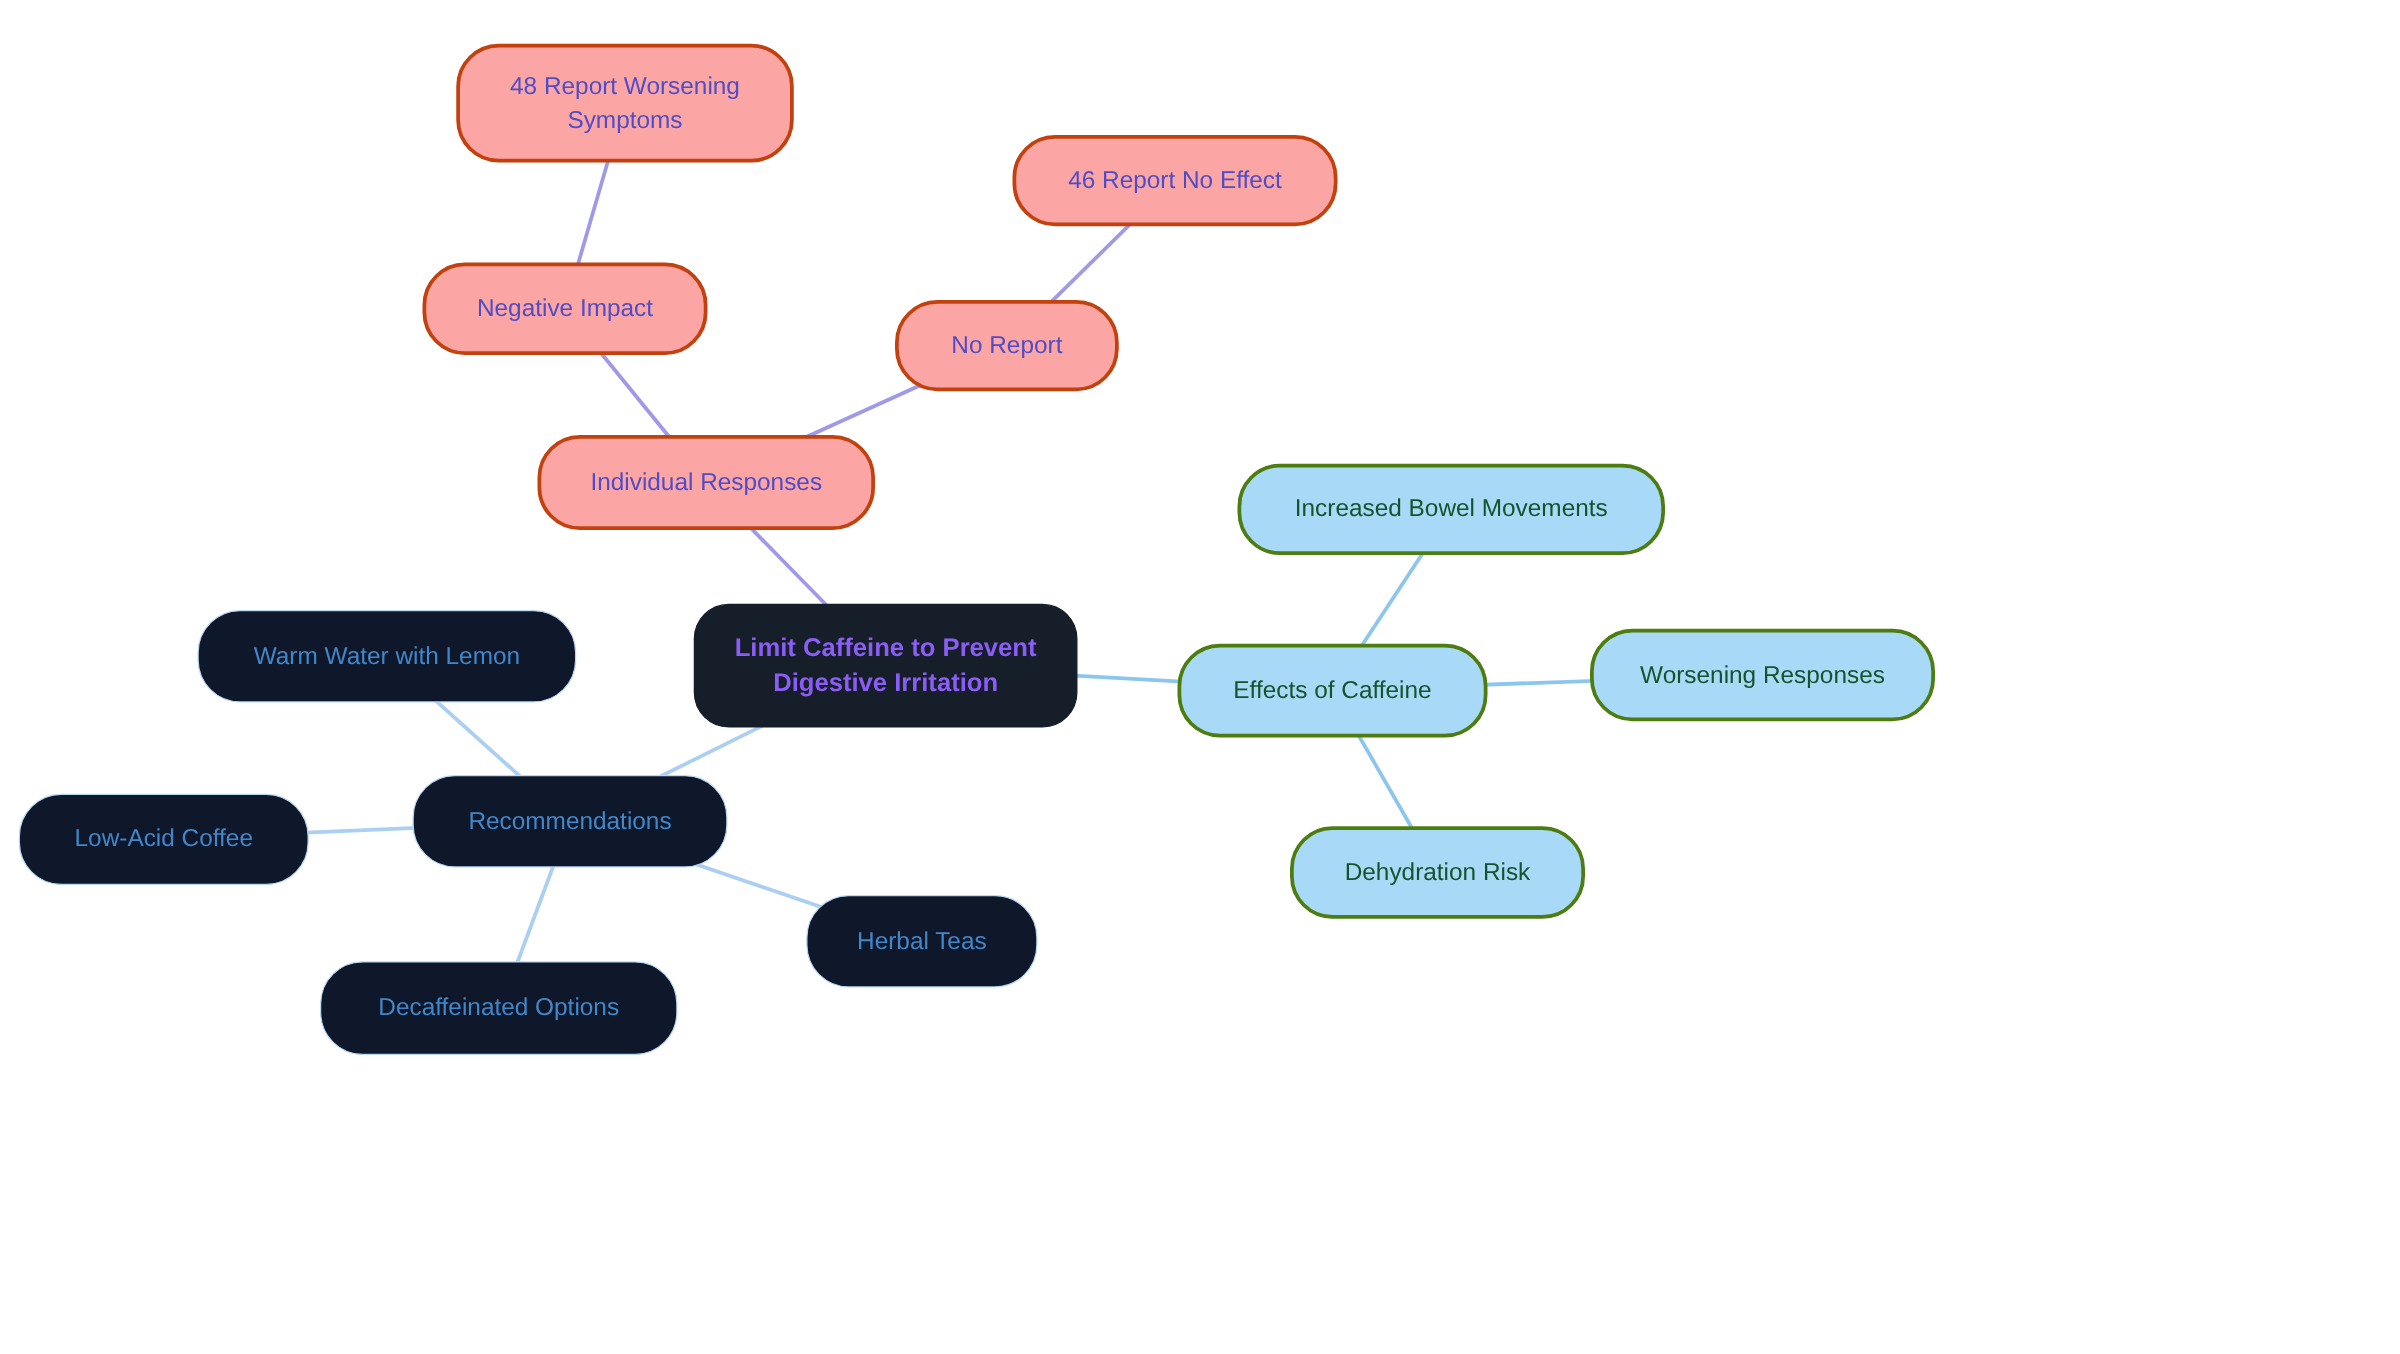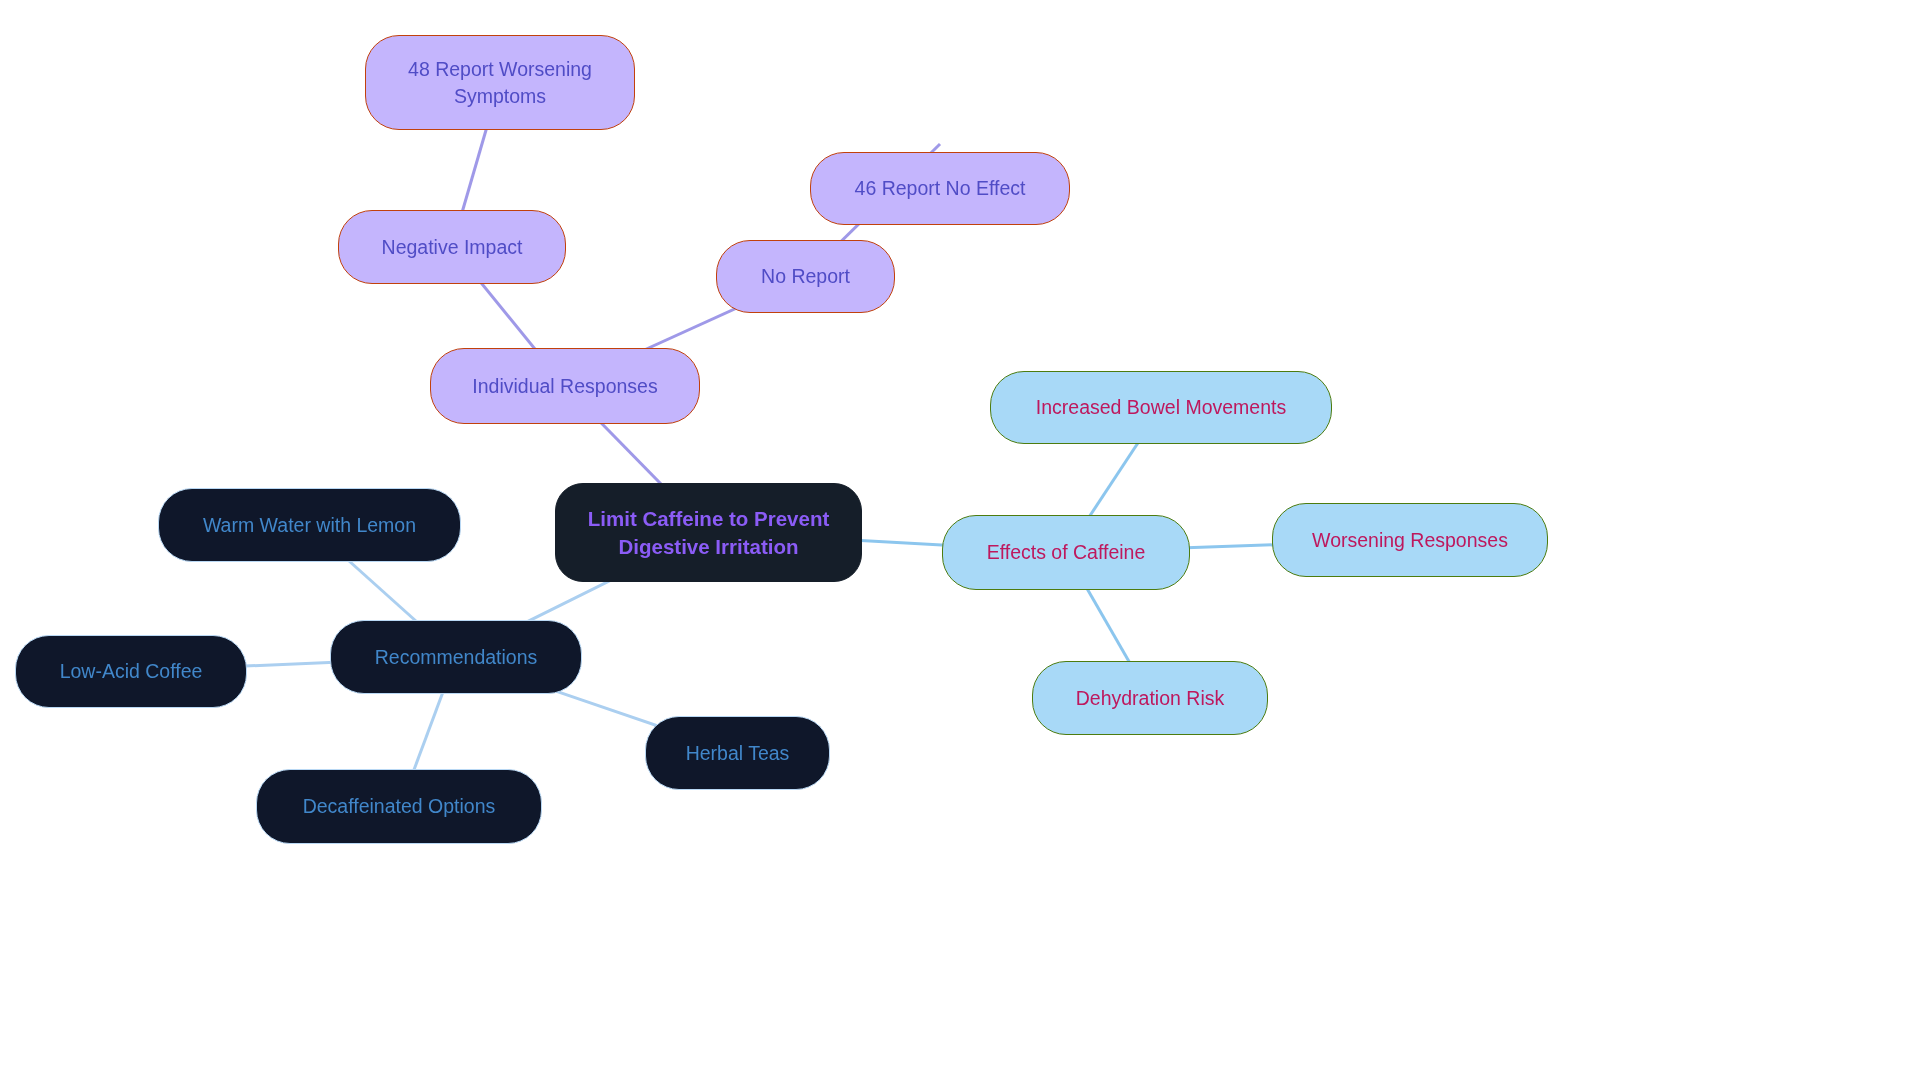--- a/index.html
+++ b/index.html
@@ -29,28 +29,28 @@
     justify-content: center;
     text-align: center;
     border-radius: 34px;
     font-size: 19.5px;
     font-weight: 500;
     line-height: 1.35;
     padding: 10px 22px;
     cursor: default;
   }
   .node.purple {
-    background: #c4b5fd;
-    border: 1px solid #c2410c;
+    background: #fca5a5;
+    border: 3px solid #c2410c;
     color: #504cc6;
   }
   .node.blue {
     background: #a8d9f7;
-    border: 1px solid #4d7c0f;
-    color: #be185d;
+    border: 3px solid #4d7c0f;
+    color: #14532d;
   }
   .node.pale {
     background: #0f172a;
     border: 1px solid #b9d8f4;
     color: #4187ca;
   }
   .node.central {
     background: #151e29;
     border: 1px solid #151e29;
     color: #8b5cf6;
@@ -80,21 +80,21 @@
     <line x1="708" y1="532" x2="456" y2="657" stroke-width="3" stroke="#abcff0"></line>
     <line x1="456" y1="657" x2="309" y2="525" stroke-width="3" stroke="#abcff0"></line>
     <line x1="456" y1="657" x2="131" y2="671" stroke-width="3" stroke="#abcff0"></line>
     <line x1="456" y1="657" x2="737" y2="753" stroke-width="3" stroke="#abcff0"></line>
     <line x1="456" y1="657" x2="399" y2="810" stroke-width="3" stroke="#abcff0"></line>
   </svg>
 
   <div class="node purple" style="left:365px; top:35px; width:270px; height:95px;">
     <span>48 Report Worsening Symptoms</span>
   </div>
-  <div class="node purple" style="left:810px; top:108px; width:260px; height:73px;margin-top:44px;">
+  <div class="node purple" style="left:810px; top:108px; width:260px; height:73px;">
     <span>46 Report No Effect</span>
   </div>
   <div class="node purple" style="left:338px; top:210px; width:228px; height:74px;">
     <span>Negative Impact</span>
   </div>
   <div class="node purple" style="left:716px; top:240px; width:179px; height:73px;">
     <span>No Report</span>
   </div>
   <div class="node purple" style="left:430px; top:348px; width:270px; height:76px;">
     <span>Individual Responses</span>

